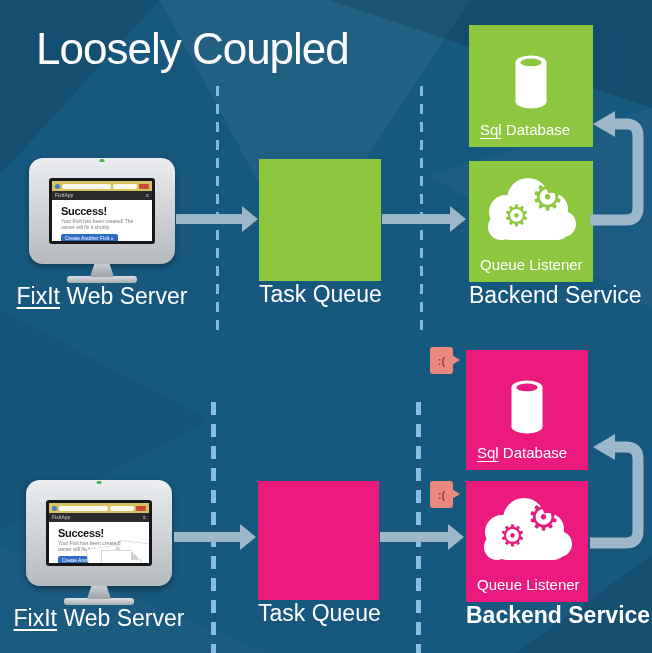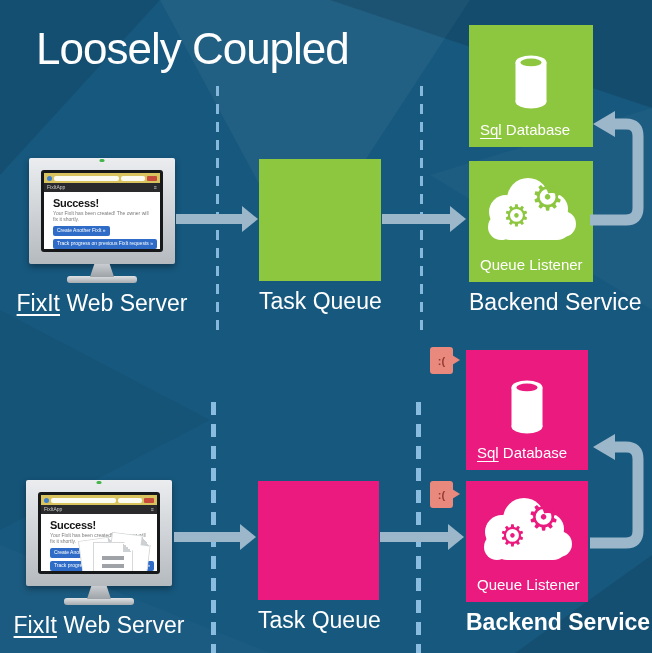--- a/index.html
+++ b/index.html
@@ -24,21 +24,21 @@
   .dashv.thick{width:5px;background:repeating-linear-gradient(to bottom,#8ABCE0 0 13px,transparent 13px 22px);}
 
   .h-arrow{position:absolute;height:26px;}
   .h-arrow .bar{position:absolute;left:0;right:14px;top:8px;height:10px;background:#9CB7CA;}
   .h-arrow .head{position:absolute;right:0;top:0;width:0;height:0;
       border-top:13px solid transparent;border-bottom:13px solid transparent;border-left:16px solid #9CB7CA;}
 
   .loop-arrow{position:absolute;}
 
   .box{position:relative;width:100%;}
-  .caption{margin-top:7px;text-align:center;font-size:23px;font-weight:300;color:#FFF;white-space:nowrap;}
+  .caption{text-align:center;font-size:23px;font-weight:300;color:#FFF;white-space:nowrap;}
   .caption.bold{font-weight:700;}
   .inbox-label{position:absolute;left:11px;bottom:9px;color:#FFF;font-size:15px;font-weight:300;}
   .squiggle{text-decoration-line:underline;text-decoration-style:wavy;
             text-decoration-color:#E23B1E;text-decoration-thickness:1px;text-underline-offset:3px;text-decoration:underline;}
 
   .db-icon{position:absolute;left:50%;top:26px;transform:translateX(-50%);width:62px;height:62px;}
   .cloud-wrap{position:absolute;left:50%;top:14px;transform:translateX(-50%);width:100px;height:72px;}
   .cloud-wrap svg{width:100%;height:100%;}
   .gear{position:absolute;line-height:1;font-family:"DejaVu Sans",sans-serif;}
   .gear-sm{font-size:30px;left:22px;top:26px;}
@@ -46,21 +46,21 @@
 
   .bubble{position:absolute;width:23px;height:27px;background:#E9897E;border-radius:3px;
           display:flex;align-items:center;justify-content:center;
           color:#943B33;font-size:11px;font-weight:700;}
   .bubble::after{content:"";position:absolute;right:-7px;top:8px;width:0;height:0;
           border-top:5px solid transparent;border-bottom:5px solid transparent;border-left:8px solid #E9897E;}
 
   
   .monitor{position:absolute;width:150px;}
   .mon-frame{position:relative;width:146px;height:106px;margin:0 auto;
-      background:linear-gradient(#EBEDEF,#B5BABF);border-radius:2px;padding:12px;
+      background:linear-gradient(#EBEDEF,#B5BABF);border-radius:14px;padding:20px;
       box-shadow:0 3px 6px rgba(0,0,0,.35);}
   .mon-led{position:absolute;top:1px;left:50%;transform:translateX(-50%);
       width:5px;height:3px;background:#46B64C;border-radius:2px;}
   .mon-inner{height:100%;background:#17181A;border-radius:3px;padding:3px;}
   .mon-screen{position:relative;height:100%;background:#FFF;display:flex;flex-direction:column;overflow:hidden;}
   .bar-yellow{height:10px;background:#D9C35F;display:flex;align-items:center;gap:2px;padding:0 3px;flex:0 0 auto;}
   .bb-circle{width:5px;height:5px;border-radius:50%;background:#3E7FD0;flex:0 0 auto;}
   .bb-addr{flex:1;height:5px;background:#FBFBF2;border-radius:2px;}
   .bb-search{width:24px;height:5px;background:#FBFBF2;border-radius:2px;flex:0 0 auto;}
   .bb-close{width:10px;height:5px;background:#C84B3B;border-radius:1px;flex:0 0 auto;}

